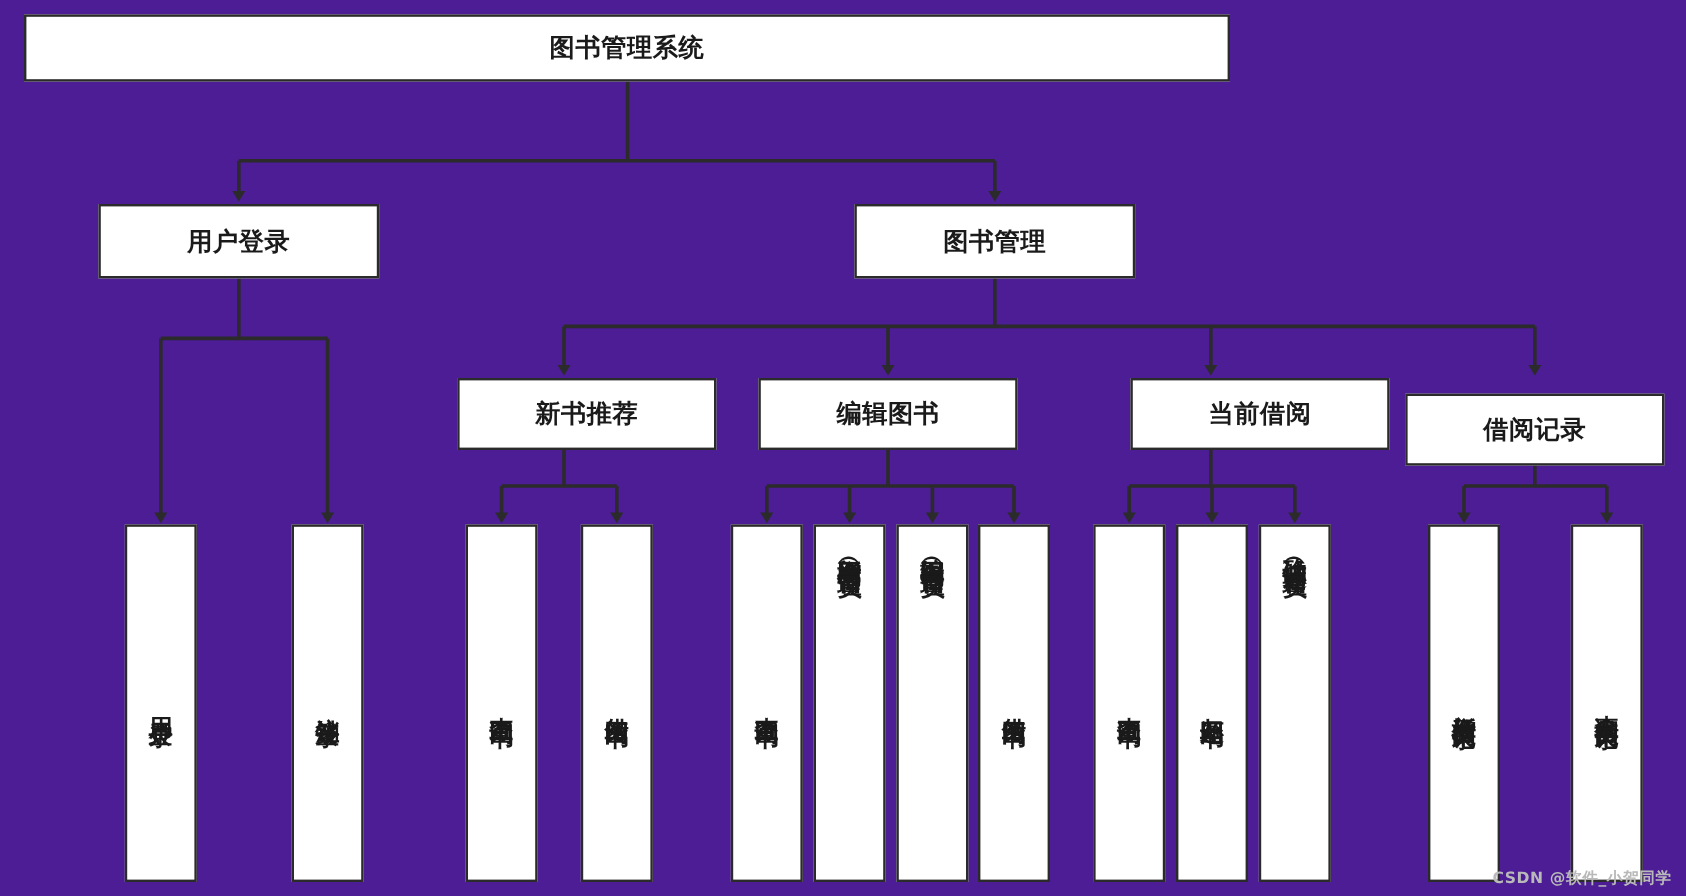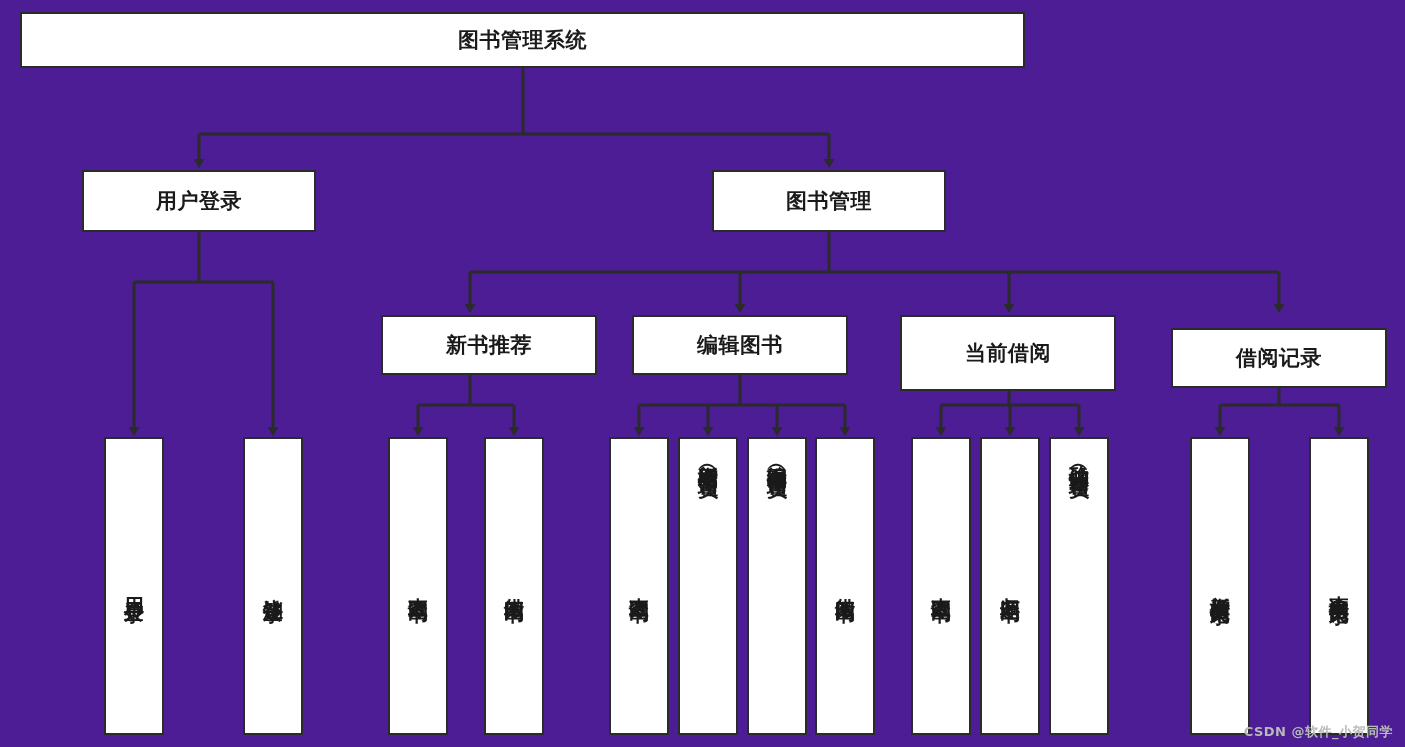--- a/index.html
+++ b/index.html
@@ -145,21 +145,21 @@
   </div>
 
   <div class="node l3" style="left:381px; top:315px; width:216px; height:60px;">
     <span class="node-label">新书推荐</span>
   </div>
 
   <div class="node l3" style="left:632px; top:315px; width:216px; height:60px;">
     <span class="node-label">编辑图书</span>
   </div>
 
-  <div class="node l3" style="left:900px; top:315px; width:216px; height:76px;">
+  <div class="node l3" style="left:942px; top:315px; width:216px; height:60px;">
     <span class="node-label">当前借阅</span>
   </div>
 
   <div class="node l3" style="left:1171px; top:328px; width:216px; height:60px;">
     <span class="node-label">借阅记录</span>
   </div>
 
   <div class="node leaf centered" style="left:104px; top:437px; width:60px; height:298px;">
     <span class="node-label">用户登录</span>
   </div>

